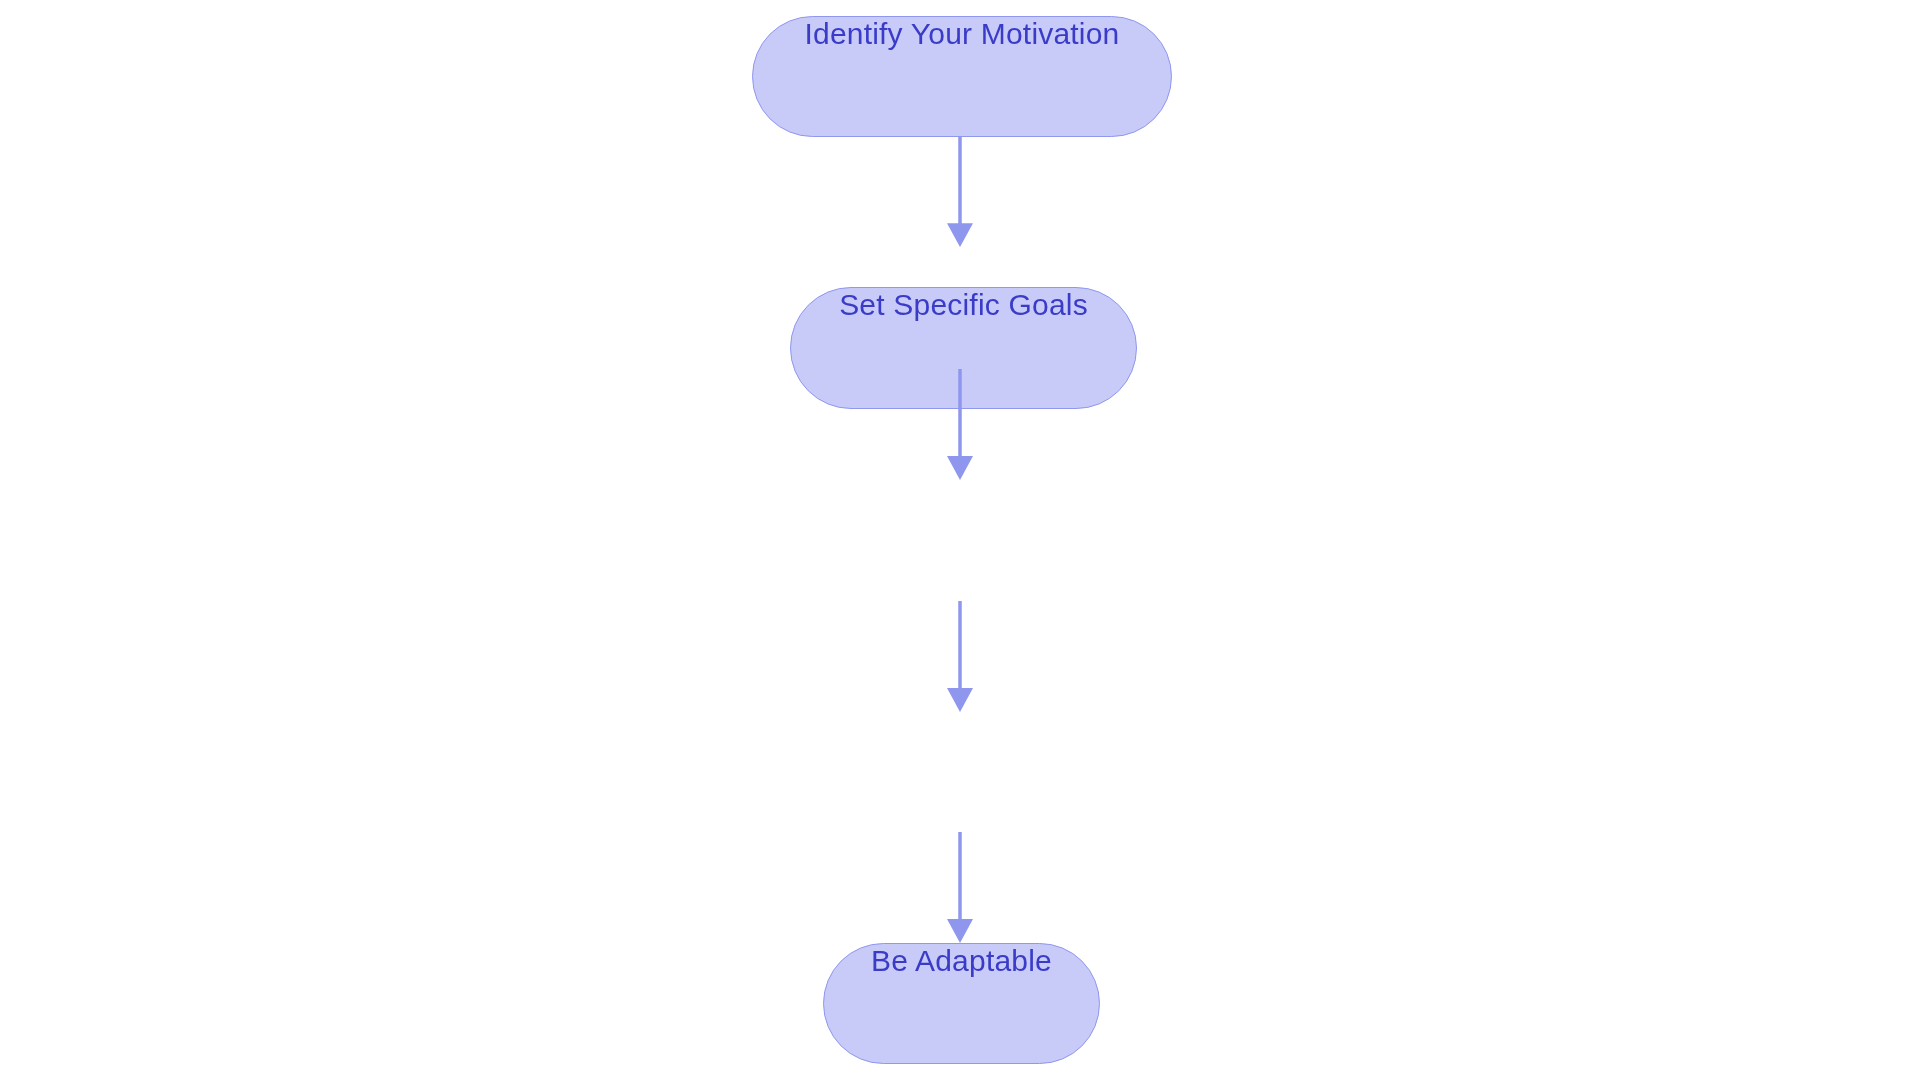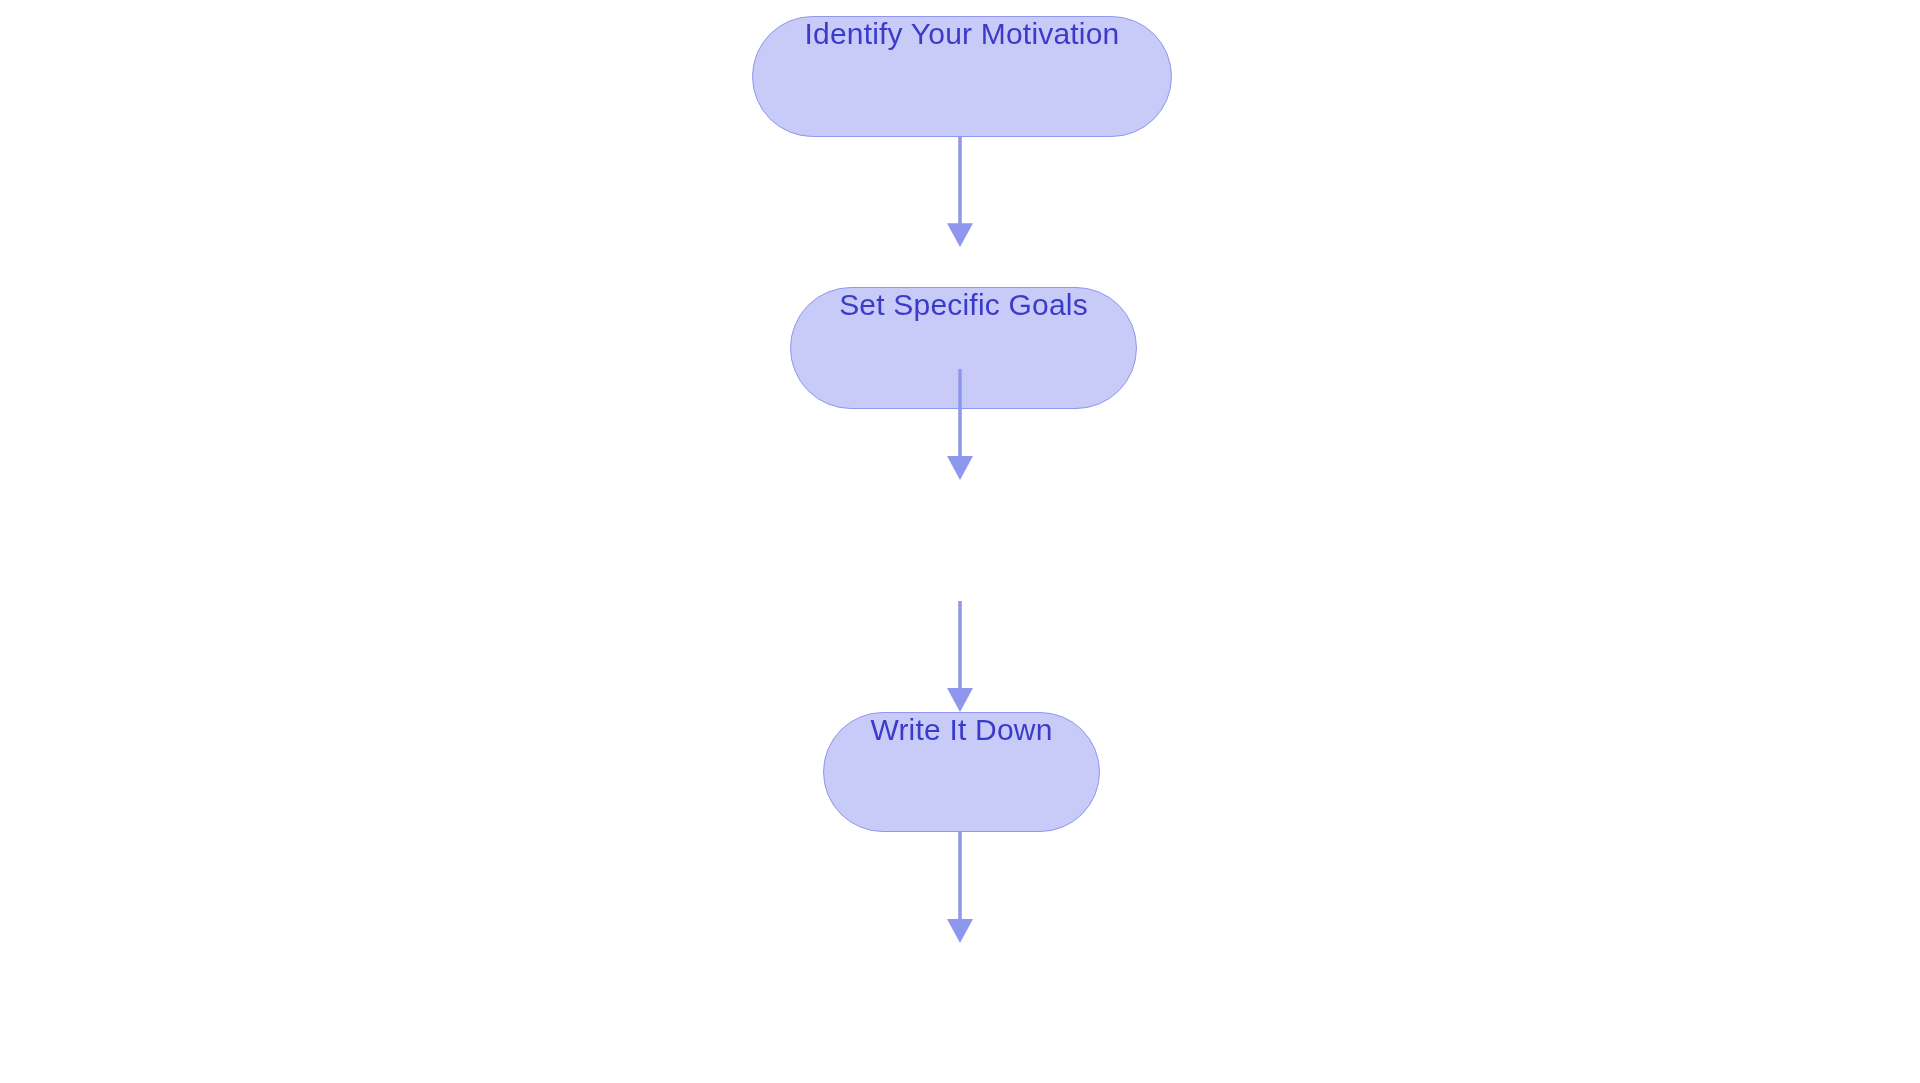--- a/index.html
+++ b/index.html
@@ -70,23 +70,23 @@
     <line x1="15" y1="0" x2="15" y2="89" stroke="currentColor" stroke-width="3.5"></line>
     <polygon points="2,87 28,87 15,111" fill="currentColor"></polygon>
   </svg>
 
 
   <svg class="arrow a3" viewBox="0 0 30 111" preserveAspectRatio="none" xmlns="http://www.w3.org/2000/svg">
     <line x1="15" y1="0" x2="15" y2="89" stroke="currentColor" stroke-width="3.5"></line>
     <polygon points="2,87 28,87 15,111" fill="currentColor"></polygon>
   </svg>
 
-  <div class="node n4">
-    <span>Write It Down</span>
-  </div>
 
   <svg class="arrow a4" viewBox="0 0 30 111" preserveAspectRatio="none" xmlns="http://www.w3.org/2000/svg">
     <line x1="15" y1="0" x2="15" y2="89" stroke="currentColor" stroke-width="3.5"></line>
     <polygon points="2,87 28,87 15,111" fill="currentColor"></polygon>
   </svg>
 
+  <div class="node n5">
+    <span>Be Adaptable</span>
+  </div>
 
 </div>
 
 </body></html>

